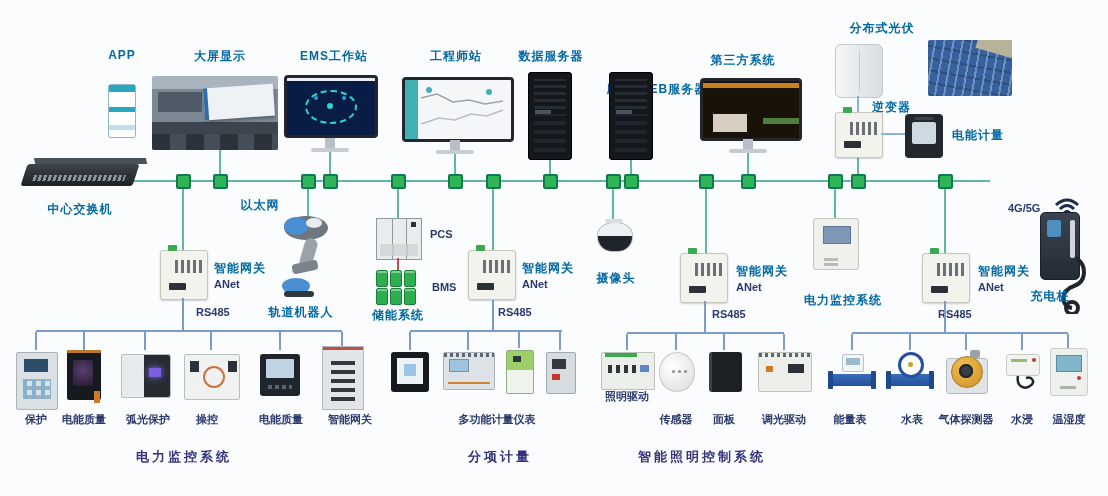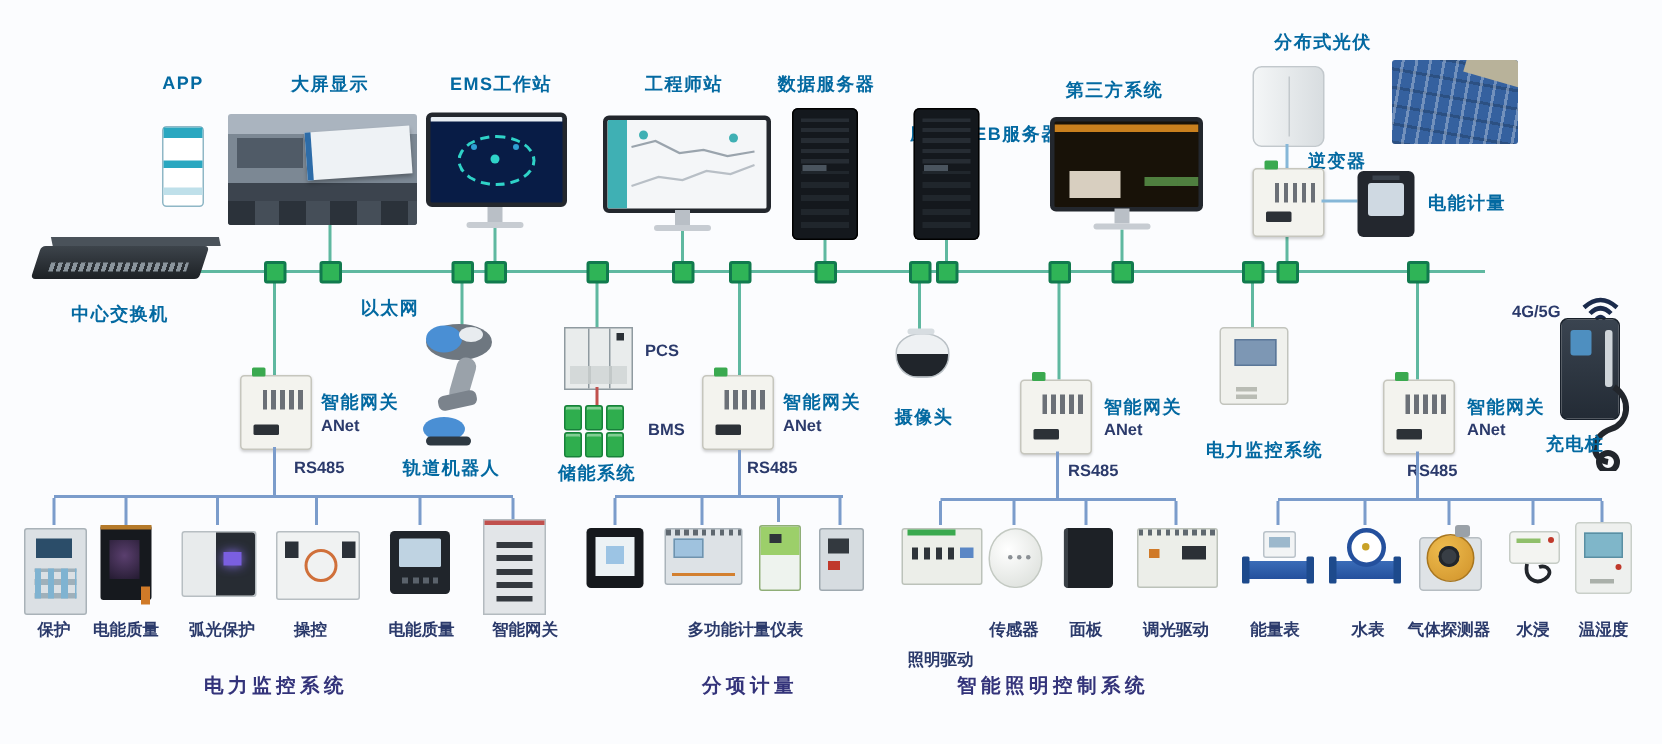--- a/index.html
+++ b/index.html
@@ -433,21 +433,21 @@
   <div class="lbl gt" style="left:500px;top:448px;">分项计量</div>
 
   <div class="dev d-ld" style="left:601px;top:352px;width:52px;height:36px;">
       <i></i>
     </div>
   <div class="dev d-sensor" style="left:659px;top:352px;width:34px;height:38px;"></div>
   <div class="dev d-panel" style="left:709px;top:352px;width:30px;height:40px;"></div>
   <div class="dev d-dd" style="left:758px;top:352px;width:52px;height:38px;">
       <i></i>
     </div>
-  <div class="lbl s" style="left:627px;top:432px;">照明驱动</div>
+  <div class="lbl s" style="left:627px;top:389px;">照明驱动</div>
   <div class="lbl s" style="left:676px;top:412px;">传感器</div>
   <div class="lbl s" style="left:724px;top:412px;">面板</div>
   <div class="lbl s" style="left:784px;top:412px;">调光驱动</div>
   <div class="lbl gt" style="left:702px;top:448px;">智能照明控制系统</div>
 
   <div class="dev" style="left:830px;top:352px;width:44px;height:44px;">
     <div class="pipe"></div>
       <div class="em-head"></div>
   </div>
   <div class="dev" style="left:888px;top:352px;width:44px;height:44px;">

